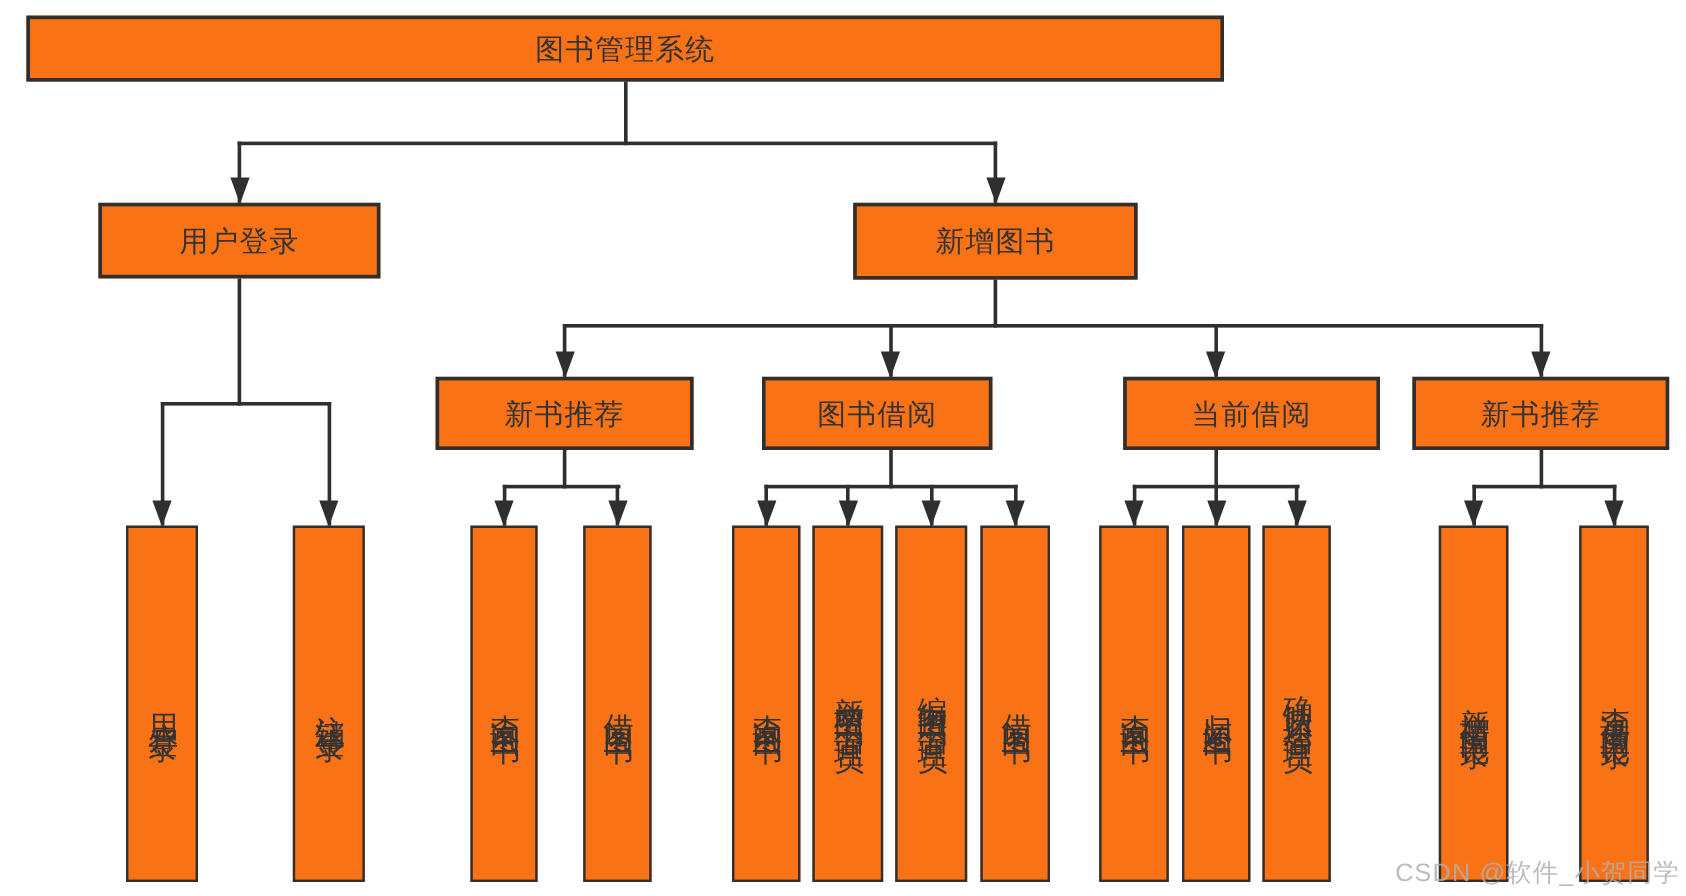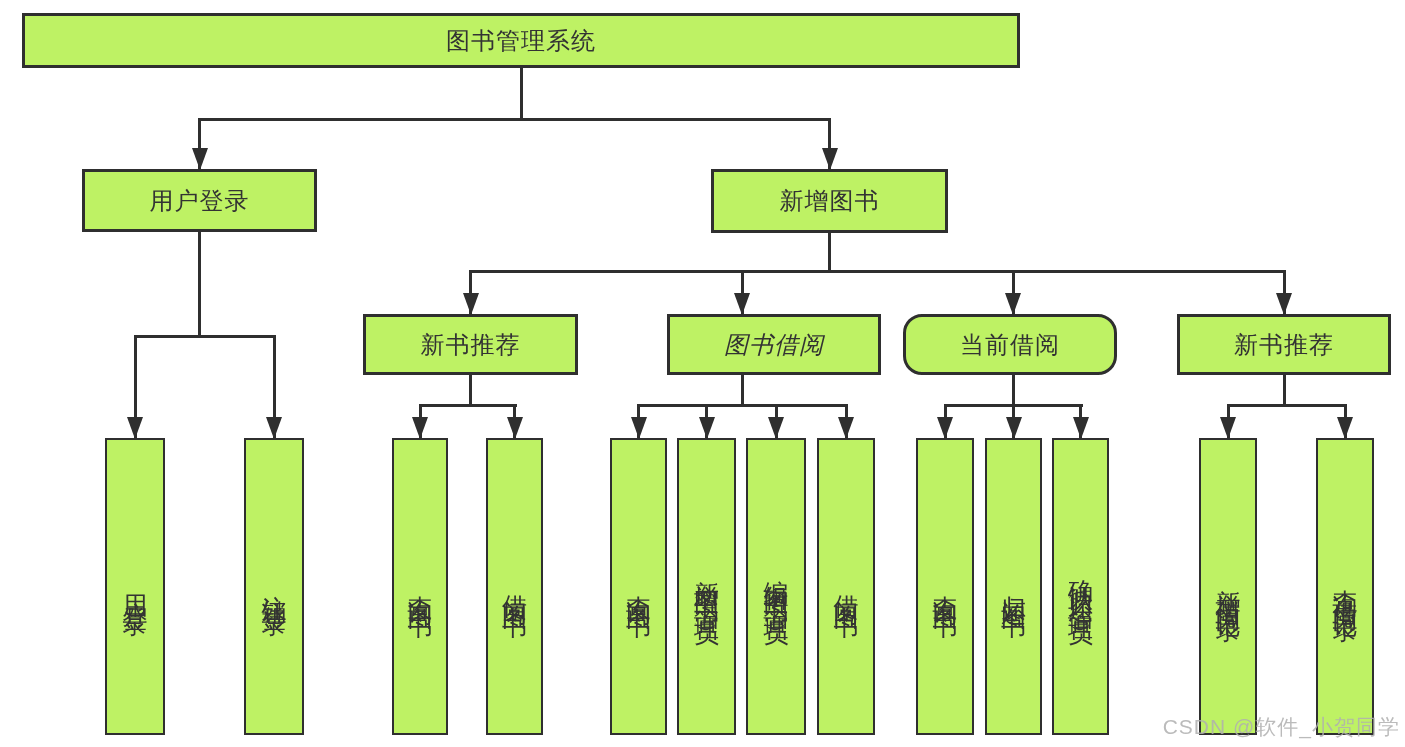--- a/index.html
+++ b/index.html
@@ -11,21 +11,21 @@
   #canvas {
     position: relative;
     width: 1405px;
     height: 747px;
     background: var(--bg, #ffffff);
     overflow: hidden;
   }
   .node {
     position: absolute;
     box-sizing: border-box;
-    background: #bef264;
+    background: #f97316;
     display: flex;
     align-items: center;
     justify-content: center;
     color: var(--text, #333333);
   }
   .node.h {
     border: 3px solid var(--line, #2f2f2f);
     font-size: 24px;
   }
   .node.v {
@@ -77,24 +77,24 @@
       </div>
       <div class="node h" style="left: 82px; top: 169px; width: 235px; height: 63px;">
         <span>用户登录</span>
       </div>
       <div class="node h" style="left: 711px; top: 169px; width: 237px; height: 64px;">
         <span>新增图书</span>
       </div>
       <div class="node h" style="left: 363px; top: 314px; width: 215px; height: 61px; text-align: right;">
         <span>新书推荐</span>
       </div>
-      <div class="node h" style="left: 667px; top: 314px; width: 214px; height: 61px; font-style: italic;">
+      <div class="node h" style="left: 635px; top: 314px; width: 192px; height: 61px;">
         <span>图书借阅</span>
       </div>
-      <div class="node h" style="left: 903px; top: 314px; width: 214px; height: 61px; border-radius: 19px;">
+      <div class="node h" style="left: 936px; top: 314px; width: 214px; height: 61px;">
         <span>当前借阅</span>
       </div>
       <div class="node h" style="left: 1177px; top: 314px; width: 214px; height: 61px;">
         <span>新书推荐</span>
       </div>
       <div class="node v" style="left: 105px; top: 438px; width: 60px; height: 297px;">
         <span>用户登录</span>
       </div>
       <div class="node v" style="left: 244px; top: 438px; width: 60px; height: 297px;">
         <span>注销登录</span>

